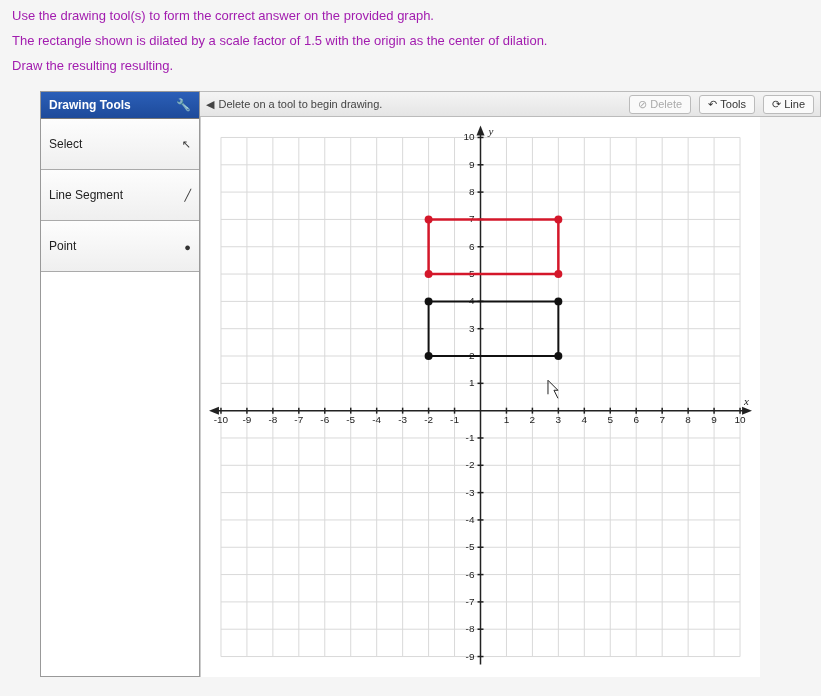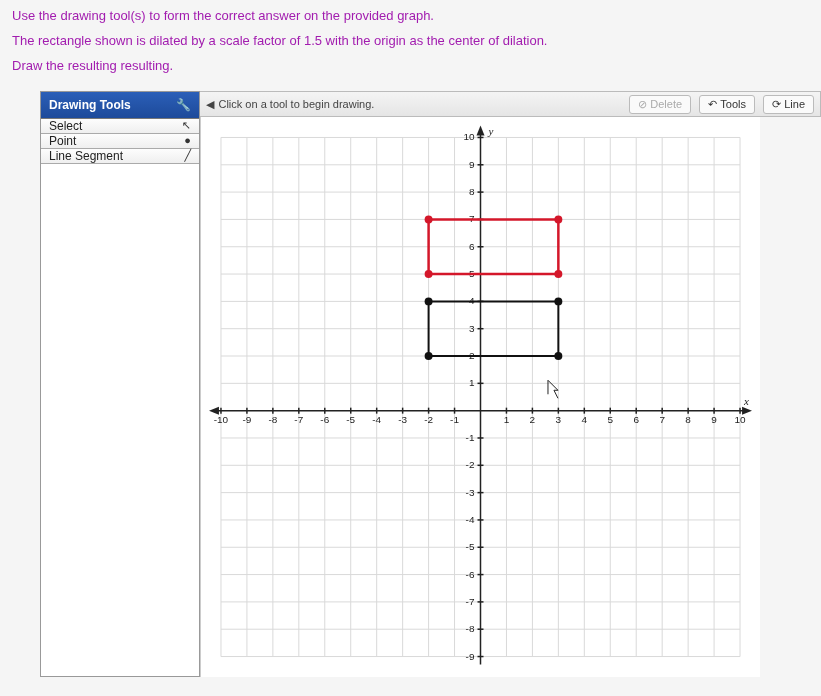--- a/index.html
+++ b/index.html
@@ -33,26 +33,26 @@
       font-size: 12px;
       padding: 6px 8px;
       display: flex;
       justify-content: space-between;
       align-items: center;
       border-bottom: 1px solid #777;
     }
     .wrench { font-size: 12px; }
     .tool-row {
       border-bottom: 1px solid #aaa;
-      padding: 0 8px;
+      padding: 18px 8px;
       font-size: 12px;
       color: #222;
       display: flex;
       justify-content: space-between;
-      align-items: flex-start;
+      align-items: flex-end;
       cursor: pointer;
       background: linear-gradient(#fdfdfd, #efefef);
     }
     .tool-icon { font-size: 11px; color: #333; }
     .canvas-wrap {
       flex: 1;
       position: relative;
     }
     .canvas-bar {
       display: flex;
@@ -118,34 +118,34 @@
   <div class="tools-panel">
     <div class="tools-header">
       <span>Drawing Tools</span>
       <span class="wrench">🔧</span>
     </div>
     <div class="tool-row">
       <span>Select</span>
       <span class="tool-icon">↖</span>
     </div>
     <div class="tool-row">
+      <span>Line Segment</span>
+      <span class="tool-icon">╱</span>
+    </div>
+    <div class="tool-row">
       <span>Point</span>
       <span class="tool-icon">●</span>
-    </div>
-    <div class="tool-row">
-      <span>Line Segment</span>
-      <span class="tool-icon">╱</span>
     </div>
   </div>
 
   <div class="canvas-wrap">
     <div class="canvas-bar">
       <div class="hint">
         <span>◀</span>
-        <span>Click on a tool to begin drawing.</span>
+        <span>Delete on a tool to begin drawing.</span>
       </div>
       <span class="mini-btn disabled">
         <span>⊘</span>
         <span>Delete</span>
       </span>
       <span class="mini-btn">
         <span>↶</span>
         <span>Tools</span>
       </span>
       <span class="mini-btn">

